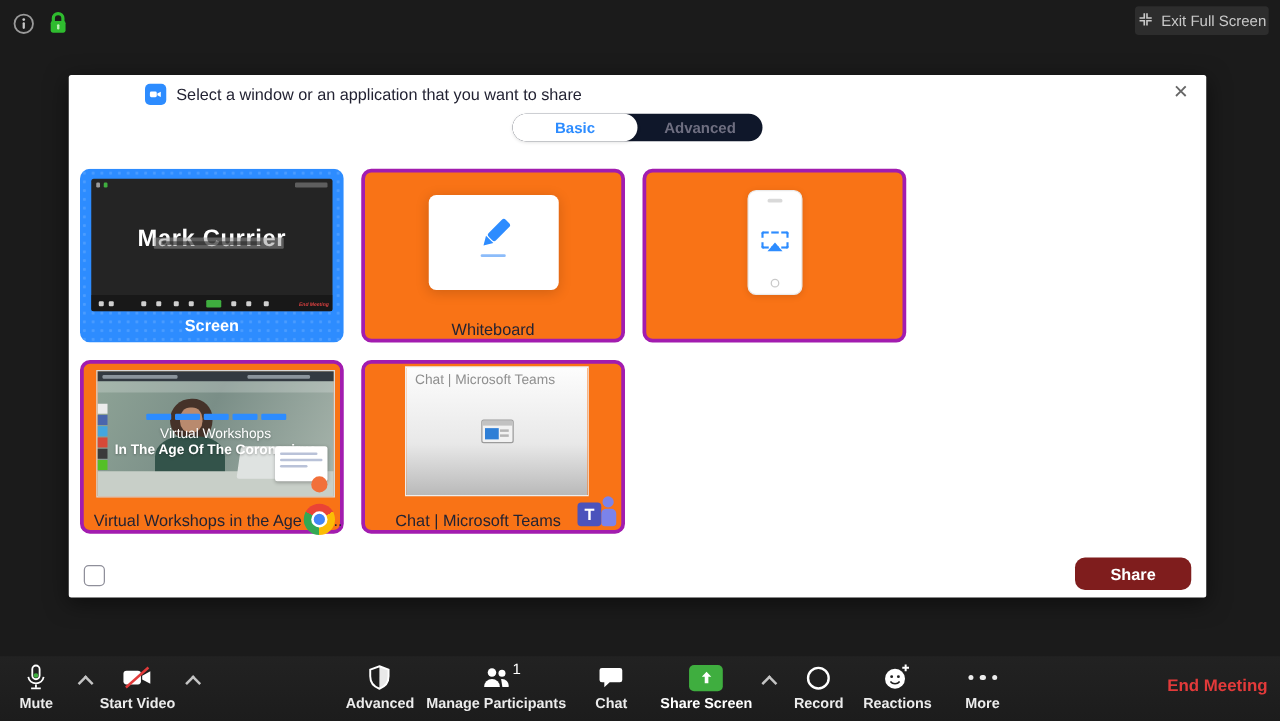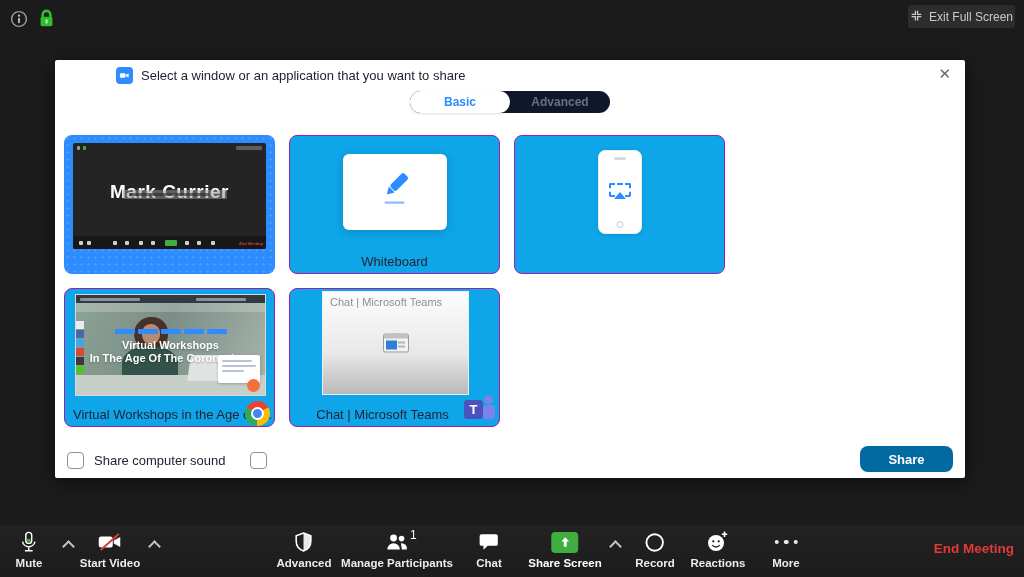--- a/index.html
+++ b/index.html
@@ -14,21 +14,21 @@
   .dialog { position:absolute; left:55px; top:60px; width:910px; height:418px; background:#ffffff; border-radius:2px; box-shadow:0 4px 18px rgba(0,0,0,.5); }
   .dlg-title { position:absolute; left:14px; top:7px; display:flex; align-items:center; gap:8px; color:#232333; font-size:13px;padding-left:47px; }
   .zoom-logo { width:17px; height:17px; background:#2D8CFF; border-radius:4px; display:flex; align-items:center; justify-content:center; }
   .dlg-close { position:absolute; right:14px; top:6px; font-size:15px; color:#666; background:none; border:none; line-height:1; cursor:default; }
 
   .tabs { position:absolute; left:50%; top:31px; transform:translateX(-50%); width:200px; height:22px; background:#0f172a; border-radius:11px; display:flex; }
   .tab { flex:1; display:flex; align-items:center; justify-content:center; font-size:12px; font-weight:bold; border-radius:11px; border:none; background:transparent; color:#6e6e80; cursor:default; font-family:"Liberation Sans",sans-serif; }
   .tab.active { background:#ffffff; color:#2D8CFF; box-shadow:0 1px 3px rgba(0,0,0,.12); }
 
   
-  .tile { position:absolute; width:211px; height:139px; background:#0ea5e9; border:1px solid #a21caf; border-radius:8px; cursor:default; }
+  .tile { position:absolute; width:211px; height:139px; background:#f97316; border:3px solid #a21caf; border-radius:8px; cursor:default; }
   .tile-label { position:absolute; left:0; right:0; top:118px; text-align:center; font-size:13px; color:#232333; white-space:nowrap; }
   .tile.selected { background:#2D8CFF; border:none;
     background-image:radial-gradient(rgba(255,255,255,.14) 1px, transparent 1.4px); background-size:7px 7px; }
   .tile.selected .tile-label { color:#fff; font-weight:bold; }
 
   
   .screen-prev { position:absolute; left:9px; top:8px; width:193px; height:106px; background:#242424; border-radius:2px; overflow:hidden; }
   .sp-dot { position:absolute; width:3px; height:4px; top:3px; border-radius:1px; }
   .sp-smudge { position:absolute; right:4px; top:3px; width:26px; height:4px; background:#777; opacity:.7; border-radius:1px; }
   .sp-name { position:absolute; left:0; right:0; top:38px; text-align:center; color:#fff; font-weight:bold; font-size:19px; letter-spacing:.5px; }
@@ -54,21 +54,21 @@
   .wt-top { position:absolute; left:0; right:0; top:0; height:8px; background:#333a41; }
   .wt-top i { position:absolute; top:2.5px; height:3px; background:#8b949c; display:block; border-radius:1px; }
   .wt-nav { position:absolute; left:0; right:0; top:8px; height:9px; background:rgba(255,255,255,.22); }
   .wt-hair { position:absolute; left:58px; top:22px; width:34px; height:34px; background:#453229; border-radius:50% 46% 48% 50%; }
   .wt-face { position:absolute; left:66px; top:29px; width:18px; height:20px; background:#b98a6e; border-radius:45%; }
   .wt-body { position:absolute; left:46px; top:52px; width:56px; height:40px; background:#33534a; border-radius:40% 40% 0 0; }
   .wt-desk { position:absolute; left:0; right:0; bottom:0; height:20px; background:#c8cfc8; }
   .wt-laptop { position:absolute; right:28px; bottom:14px; width:48px; height:26px; background:#dfe3e1; border-radius:2px; transform:skewX(-8deg); }
   .wt-pills { position:absolute; left:0; right:0; top:34px; display:flex; justify-content:center; gap:3px; }
   .wt-pills i { width:20px; height:5px; background:#2D8CFF; border-radius:1px; display:block; }
-  .wt-h1 { position:absolute; left:0; right:0; top:44px; text-align:center; color:#fff; font-weight:bold; font-size:11px; text-shadow:0 1px 2px rgba(0,0,0,.3); }
+  .wt-h1 { position:absolute; left:0; right:0; top:44px; text-align:center; color:#fff; font-weight:normal; font-size:11px; text-shadow:0 1px 2px rgba(0,0,0,.3); }
   .wt-h2 { position:absolute; left:0; right:0; top:57px; text-align:center; color:#fff; font-weight:bold; font-size:11px; text-shadow:0 1px 2px rgba(0,0,0,.3); }
   .wt-social { position:absolute; left:0; top:26px; display:flex; flex-direction:column; gap:1px; }
   .wt-social i { width:8px; height:8px; display:block; }
   .wt-social i:nth-child(1){background:#ececec;} .wt-social i:nth-child(2){background:#4a66ad;}
   .wt-social i:nth-child(3){background:#43a6df;} .wt-social i:nth-child(4){background:#d64937;}
   .wt-social i:nth-child(5){background:#3a3a3a;} .wt-social i:nth-child(6){background:#54c027;}
   .wt-chat { position:absolute; right:5px; bottom:12px; width:42px; height:28px; background:#fff; border-radius:2px; box-shadow:0 1px 3px rgba(0,0,0,.25); }
   .wt-chat i { position:absolute; left:4px; height:2px; background:#b9c2d8; display:block; border-radius:1px; }
   .wt-fab { position:absolute; right:5px; bottom:3px; width:13px; height:13px; background:#f2703a; border-radius:50%; }
   .chrome-icon { position:absolute; right:4px; top:112px; width:25px; height:25px; border-radius:50%;
@@ -87,21 +87,21 @@
   .teams-icon { position:absolute; right:4px; top:106px; width:31px; height:28px; }
   .ti-circle { position:absolute; right:2px; top:0; width:9px; height:9px; background:#7b83eb; border-radius:50%; }
   .ti-body { position:absolute; right:0; top:10px; width:12px; height:14px; background:#7b83eb; border-radius:4px 4px 3px 3px; }
   .ti-square { position:absolute; left:0; top:5px; width:19px; height:19px; background:#4b53bc; border-radius:3px; color:#fff; font-weight:bold; font-size:13px; display:flex; align-items:center; justify-content:center; }
 
   
   .opts { position:absolute; left:12px; top:392px; display:flex; align-items:center; gap:24px; }
   .opt { display:flex; align-items:center; gap:10px; cursor:default; }
   .cbx { width:17px; height:17px; border:1.5px solid #8f8f9a; border-radius:4px; background:#fff; }
   .opt span { font-size:13px; color:#232333; }
-  .share-btn { position:absolute; left:805px; top:386px; width:93px; height:26px; background:#0369a1; border:none; border-radius:8px; color:#fff; font-weight:bold; font-size:13px; font-family:"Liberation Sans",sans-serif; cursor:default; }
+  .share-btn { position:absolute; left:805px; top:386px; width:93px; height:26px; background:#7f1d1d; border:none; border-radius:8px; color:#fff; font-weight:bold; font-size:13px; font-family:"Liberation Sans",sans-serif; cursor:default; }
 
   
   .toolbar { position:absolute; left:0; bottom:0; width:1024px; height:52px; background:linear-gradient(180deg,#222 0%,#1c1c1c 100%); }
   .tb-item { position:absolute; top:5px; transform:translateX(-50%); display:flex; flex-direction:column; align-items:center; gap:3px; color:#ececec; font-size:11.5px; font-weight:bold; cursor:default; }
   .tb-icon { height:24px; display:flex; align-items:center; justify-content:center; }
   .chev { position:absolute; top:17px; width:9px; height:9px; border-left:2px solid #c4c4c4; border-top:2px solid #c4c4c4; transform:rotate(45deg); cursor:default; }
   .share-ico { width:27px; height:21px; background:#3fae3f; border-radius:4px; display:flex; align-items:center; justify-content:center; }
   .count { position:absolute; left:26px; top:-2px; font-size:12px; color:#fff; font-weight:normal; }
   .dots span { width:4.5px; height:4.5px; background:#ececec; border-radius:50%; display:inline-block; margin:0 2.5px; }
   .end-meeting { position:absolute; right:10px; top:16px; color:#e23a3a; font-size:13.5px; font-weight:bold; background:none; border:none; font-family:"Liberation Sans",sans-serif; cursor:default; }
@@ -172,20 +172,21 @@
         <span style="left:52px;"></span>
           <span style="left:66px;"></span>
           <span style="left:78px;"></span>
         <span style="left:112px;"></span>
           <span style="left:124px;"></span>
           <span style="left:138px;"></span>
         <i class="sp-share"></i>
         <i class="sp-end">End Meeting</i>
       </div>
     </div>
+    <div class="tile-label">Screen</div>
   </div>
 
   <div class="tile" style="left:234px; top:75px;">
     <div class="wb-card">
       <span>
         <svg width="42" height="42" viewBox="0 0 48 48">
           <g transform="rotate(45 24 20)">
               <rect x="19" y="2" width="9.5" height="22" rx="2.5" fill="#2D8CFF"></rect>
               <path d="M19 25 h9.5 l-4.75 8 Z" fill="#2D8CFF"></path>
             </g>
@@ -258,24 +259,20 @@
     <div class="teams-icon">
       <i class="ti-circle"></i>
         <i class="ti-body"></i>
       <span class="ti-square">T</span>
     </div>
   </div>
 
   <div class="opts">
     <label class="opt">
       <span class="cbx"></span>
-      <span>Share computer sound</span>
-    </label>
-    <label class="opt">
-      <span class="cbx"></span>
     </label>
   </div>
   <button class="share-btn">Share</button>
 </div>
 
 <div class="toolbar">
 
   <div class="tb-item" style="left:29px;">
     <span class="tb-icon">
       <svg width="22" height="24" viewBox="0 0 24 24">

